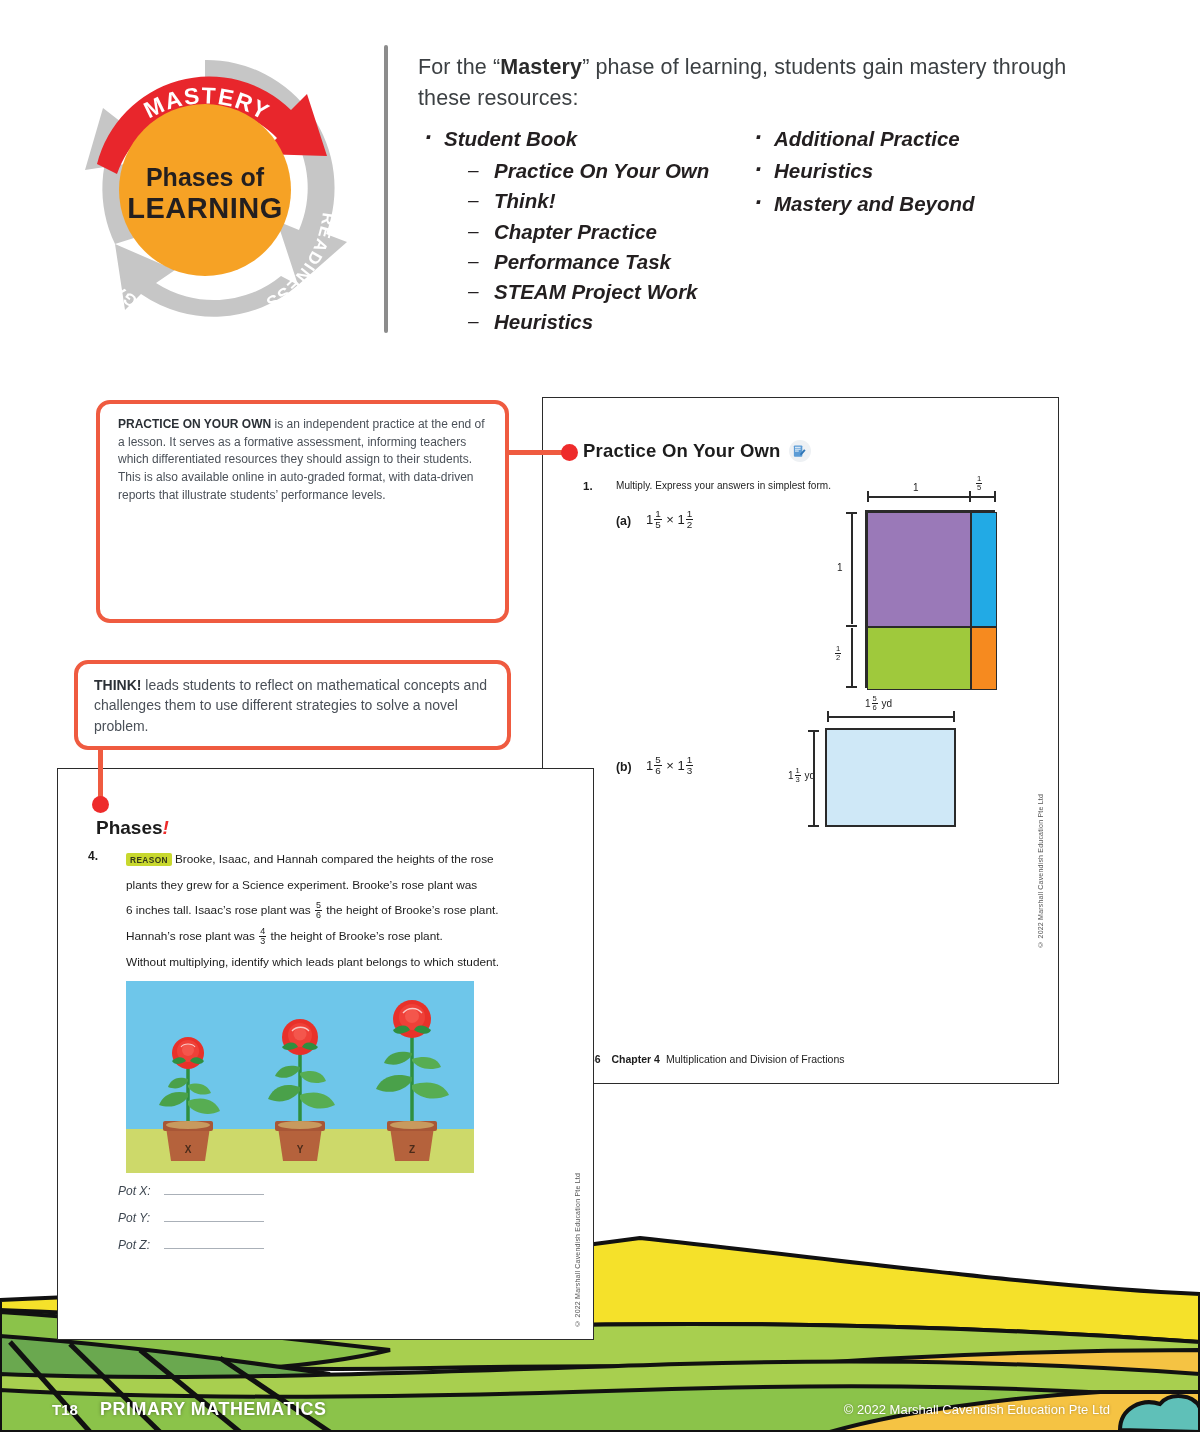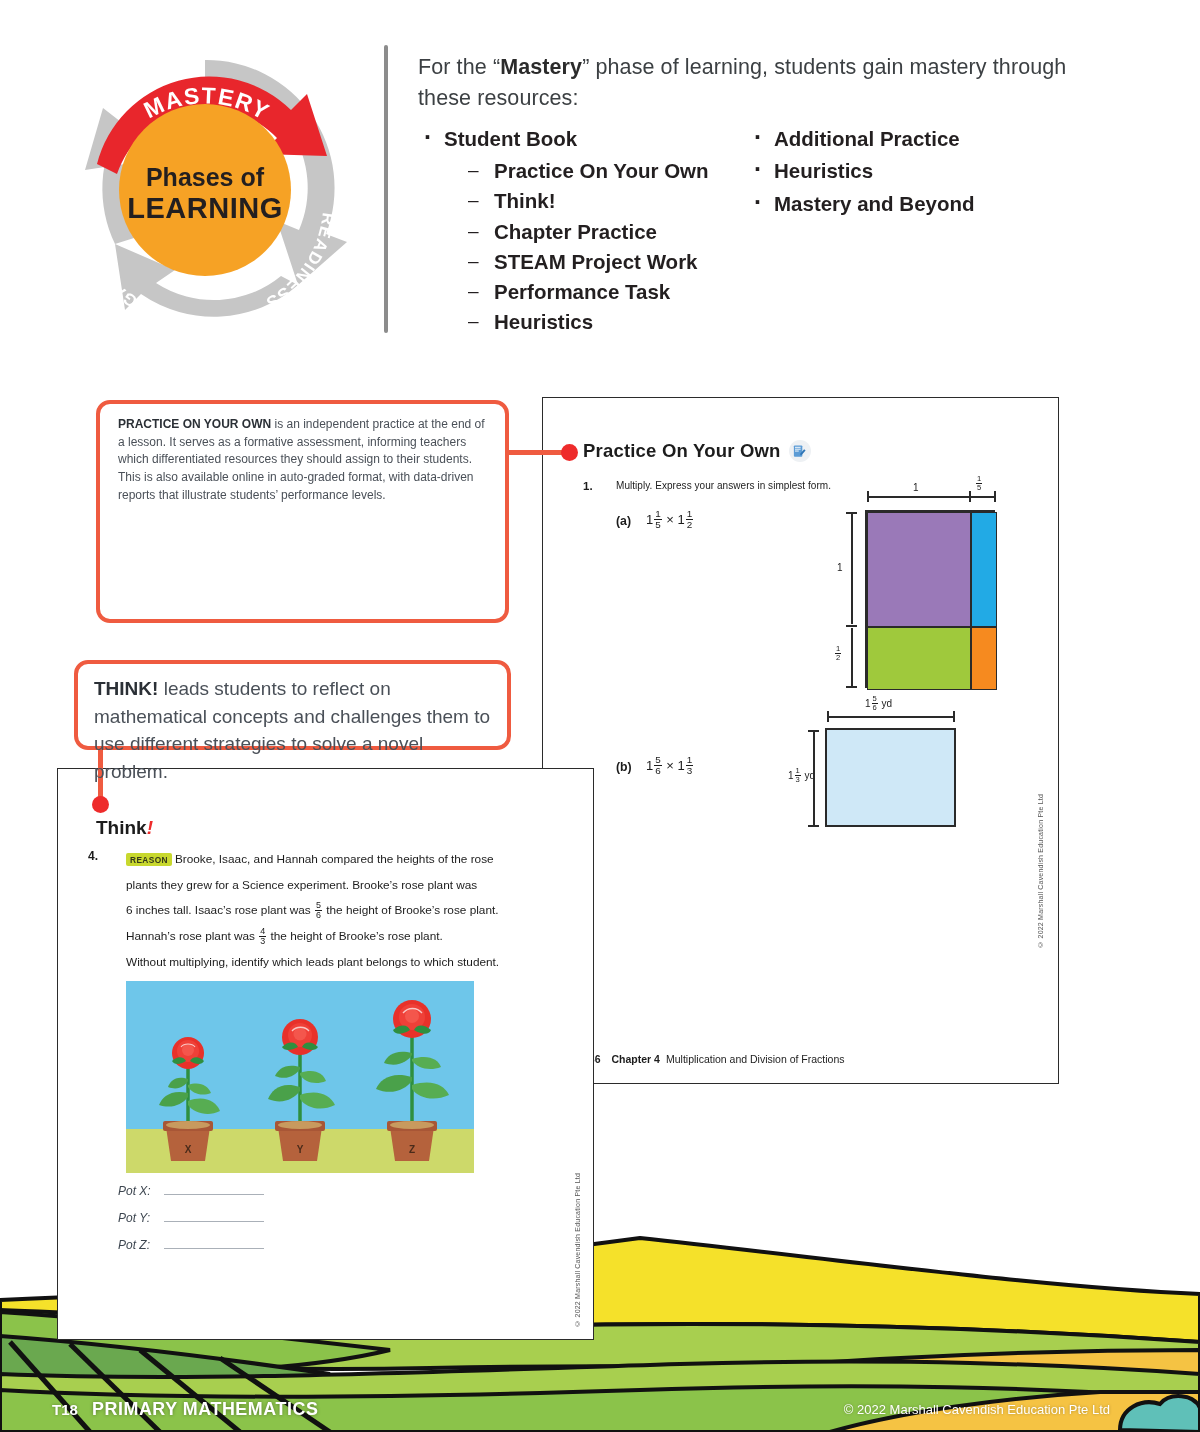--- a/index.html
+++ b/index.html
@@ -37,20 +37,21 @@
     display: flex; gap: 0px;
   }
   .res-col-a { width: 330px; }
   .res-col-b { width: 300px; }
 
   ul.lvl1 { list-style: none; }
   ul.lvl1 > li.bullet {
     font-size: 20.5px; font-weight: bold; color: #231f20;
     position: relative; padding-left: 26px; margin-bottom: 2px;
     line-height: 1.48;
+    font-style: italic;
   }
   ul.lvl1 > li.bullet::before {
     content: "·"; position: absolute; left: 6px; top: -5px;
     font-size: 25px; font-weight: bold;
   }
   ul.lvl2 { list-style: none; margin-top: 2px; margin-left: 22px; }
   ul.lvl2 > li.dash {
     font-size: 20.5px; font-weight: bold; color: #231f20;
     position: relative; padding-left: 28px; line-height: 1.47;
   }
@@ -68,21 +69,21 @@
     color: #4a5058;
     z-index: 14;
   }
   #callout-practice {
     left: 96px; top: 400px; width: 413px; height: 223px;
     padding: 12px 18px 10px 18px;
     font-size: 12px; line-height: 1.475;
   }
   #callout-think {
     left: 74px; top: 660px; width: 437px; height: 90px;
-    padding: 11px 16px; font-size: 19px; line-height: 1.45;
+    padding: 11px 16px; font-size: 14px; line-height: 1.45;
   }
   .callout b { color: #2b3036; font-weight: bold; }
 
   .conn {
     position: absolute; background: #ef5b40; z-index: 10;
   }
   #conn-h1 { left: 505px; top: 450px; width: 60px; height: 5px; }
   #conn-v2 { left: 98px; top: 748px; width: 5px; height: 58px; }
   .dot {
     position: absolute; width: 17px; height: 17px; border-radius: 50%;
@@ -177,21 +178,21 @@
   .pots-answers { position: absolute; left: 60px; top: 415px; font-size: 12px; color: #3d4650; }
   .pots-answers .row { margin-bottom: 13px; display: flex; align-items: baseline; font-style: italic; }
   .pots-answers .lbl { width: 46px; }
   .pots-answers .line { display: inline-block; width: 100px; border-bottom: 1px solid #aab0b8; }
 
   
   .landscape { position: absolute; left: 0; bottom: 0; width: 1200px; height: 200px; z-index: 2; }
   .footbar { position: absolute; left: 0; bottom: 0; width: 1200px; height: 52px; z-index: 20; }
   .foot-left {
     position: absolute; left: 52px; bottom: 12px;
-    display: flex; align-items: baseline; gap: 14px;
+    display: flex; align-items: baseline; gap: 22px;
   }
   .foot-t18 {
     font-size: 15px; font-weight: bold; color: #ffffff;
     text-shadow: 0 0 3px rgba(0,0,0,.35);
   }
   .foot-title {
     font-size: 19px; font-weight: bold; color: #ffffff;
     letter-spacing: .6px; font-stretch: condensed;
     text-shadow: 0 0 4px rgba(0,0,0,.4);
     transform: scaleX(.94); transform-origin: left;
@@ -249,22 +250,22 @@
 
   <div class="res-cols">
     <div class="res-col-a">
       <ul class="lvl1">
         <li class="bullet">
           <span>Student Book</span>
           <ul class="lvl2">
             <li class="dash">Practice On Your Own</li>
             <li class="dash">Think!</li>
             <li class="dash">Chapter Practice</li>
+            <li class="dash">Performance Task</li>
             <li class="dash">STEAM Project Work</li>
-            <li class="dash">Performance Task</li>
             <li class="dash">Heuristics</li>
           </ul>
         </li>
       </ul>
     </div>
     <div class="res-col-b">
       <ul class="lvl1">
         <li class="bullet">Additional Practice</li>
         <li class="bullet">Heuristics</li>
         <li class="bullet">Mastery and Beyond</li>
@@ -389,21 +390,21 @@
 
     <div class="pagefoot">
       <span class="num">186</span><span class="ch">Chapter 4</span><span>Multiplication and Division of Fractions</span>
     </div>
 
     <div class="vcopy" style="right:14px; bottom:135px;">© 2022 Marshall Cavendish Education Pte Ltd</div>
   </div>
 
   <div class="book-page" id="page-left">
 
-    <div class="think-head"><span>Think</span><span class="bang">!</span></div>
+    <div class="think-head"><span>Phases</span><span class="bang">!</span></div>
 
     <div class="think-num">4.</div>
 
     <div class="think-body">
       <span class="badge-reason">REASON</span><span>Brooke, Isaac, and Hannah compared the heights of the rose</span><br>
       <span>plants they grew for a Science experiment. Brooke’s rose plant was</span><br>
       <span>6 inches tall. Isaac’s rose plant was </span><span class="fr">
           <span class="n">5</span>
           <span class="d">6</span>
         </span><span> the height of Brooke’s rose plant.</span><br>

